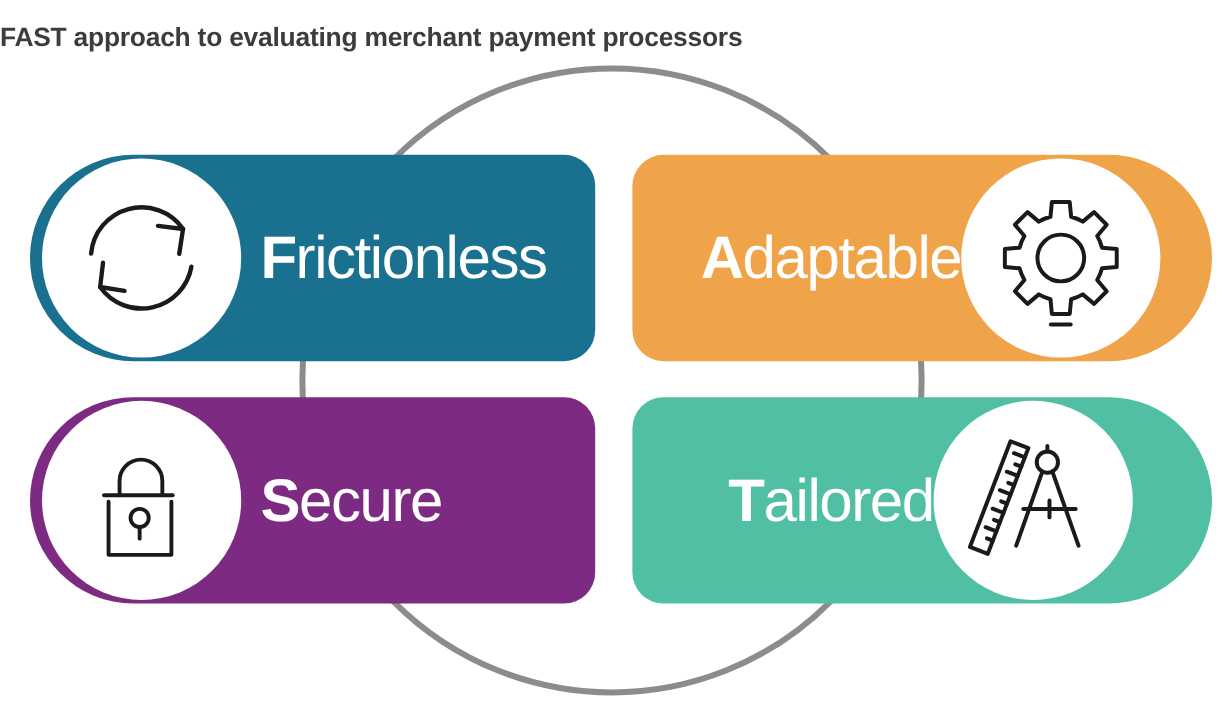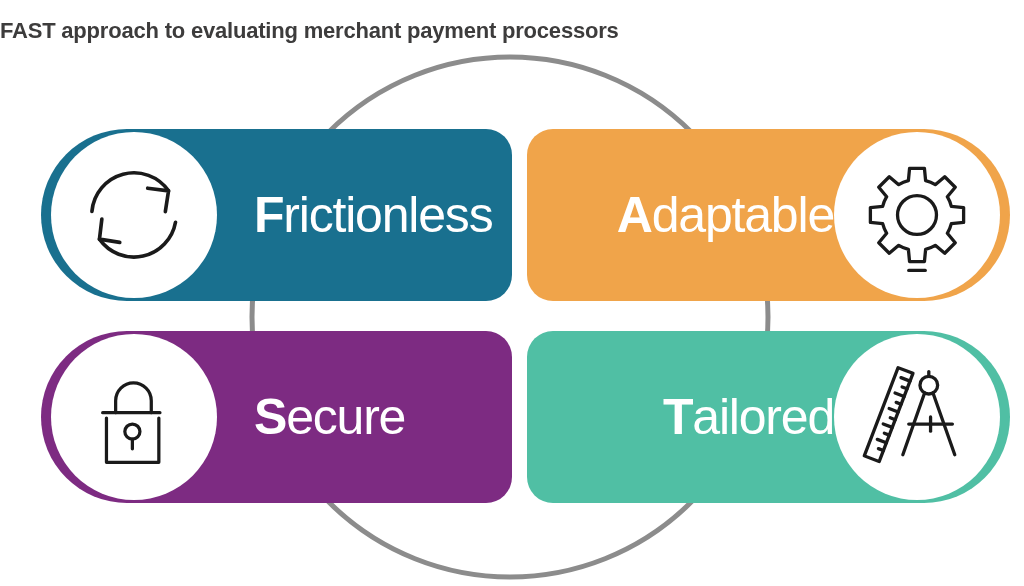--- a/index.html
+++ b/index.html
@@ -24,28 +24,27 @@
   }
   .card{
     position:absolute;
     z-index:1;
     height:172px;
     display:flex;
     align-items:center;
     color:#ffffff;
   }
   .card.left-pill{
-    left:41px;width:471px;
+    left:25px;width:471px;
     border-radius:86px 26px 26px 86px;
-    gap:21px;
   }
   .card.right-pill{
     left:527px;width:483px;
     border-radius:26px 86px 86px 26px;
-    justify-content:flex-end;
+    justify-content:center;
   }
   .row-top{top:129px;}
   .row-bottom{top:331px;}
   .icon-circle{
     width:166px;height:166px;
     flex:0 0 auto;
     border-radius:50%;
     background:#ffffff;
     display:flex;align-items:center;justify-content:center;
   }

